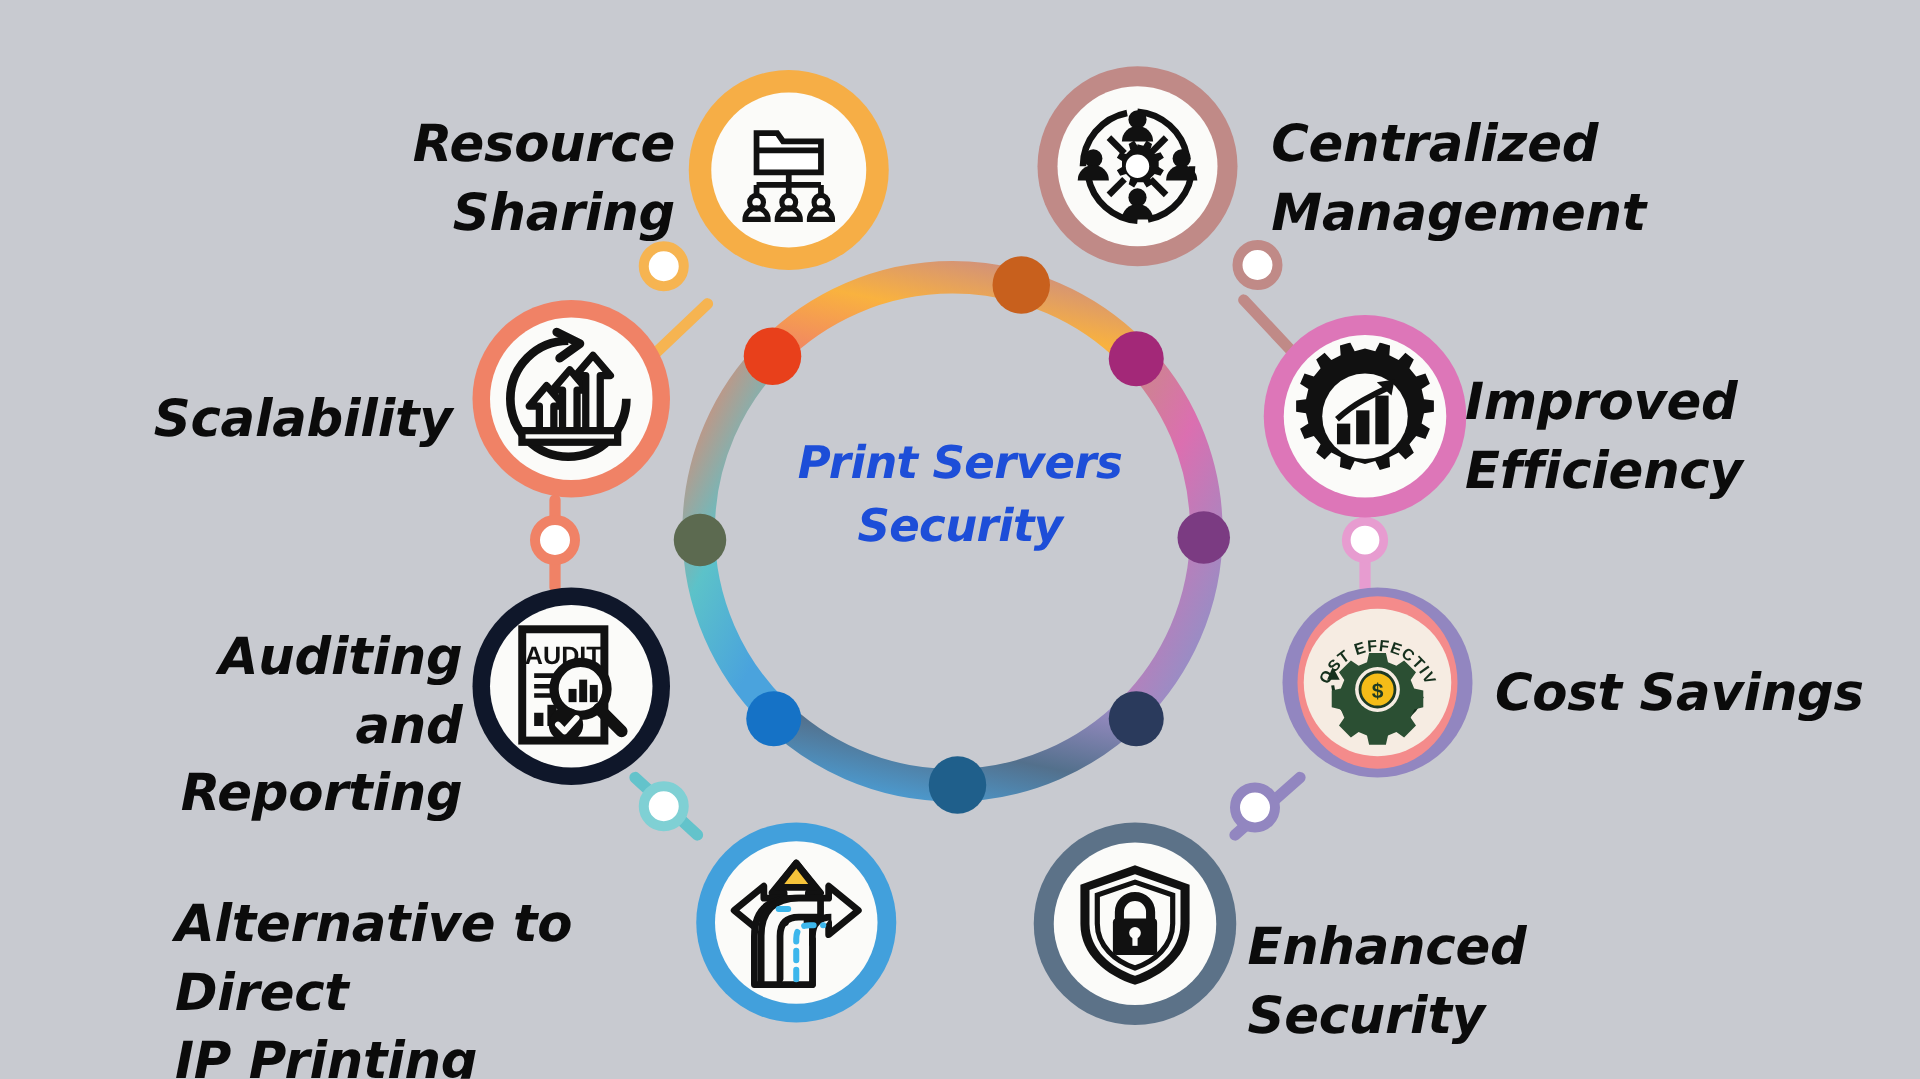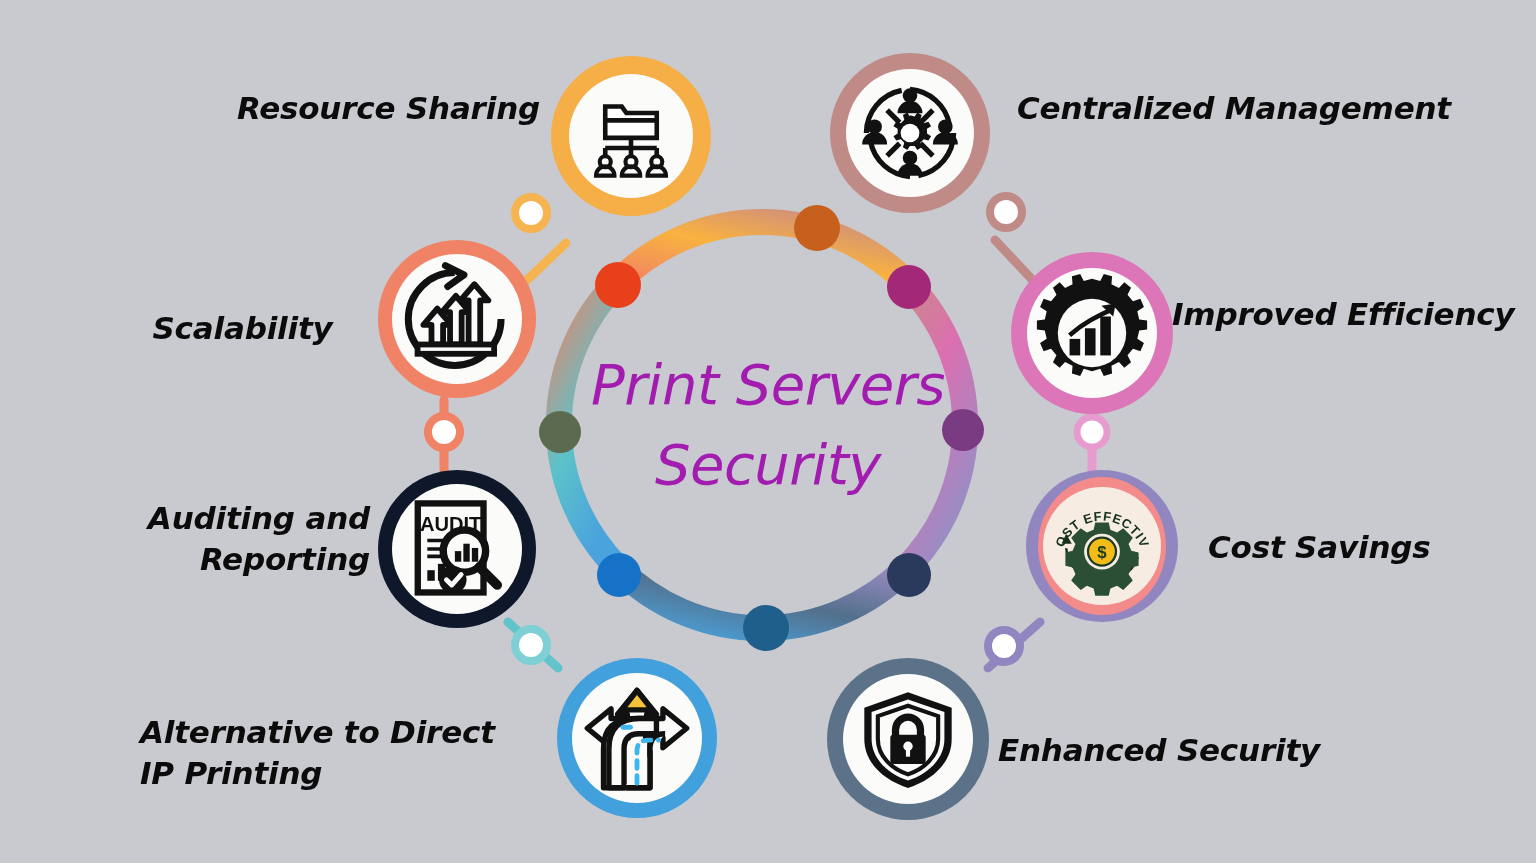--- a/index.html
+++ b/index.html
@@ -25,25 +25,25 @@
     width: 1536px;
     height: 863px;
   }
   .center-title {
     position: absolute;
     left: 566px;
     top: 345px;
     width: 404px;
     text-align: center;
     font-family: "DejaVu Sans", "Liberation Sans", sans-serif;
-    font-weight: normal;
+    font-weight: bold;
     font-style: italic;
-    font-size: 56px;
+    font-size: 36px;
     line-height: 1.42;
-    color: #a21caf;
+    color: #1d4ed8;
     letter-spacing: -0.5px;
   }
   .node {
     position: absolute;
     border-radius: 50%;
     box-sizing: border-box;
     display: flex;
     align-items: center;
     justify-content: center;
   }
@@ -53,21 +53,21 @@
     display: flex;
     align-items: center;
     justify-content: center;
     overflow: hidden;
   }
   .label {
     position: absolute;
     font-family: "DejaVu Sans", "Liberation Sans", sans-serif;
     font-weight: bold;
     font-style: italic;
-    font-size: 31px;
+    font-size: 41px;
     line-height: 1.33;
     color: #0b0b0b;
     white-space: pre-line;
     letter-spacing: -0.2px;
   }
   .label.right { text-align: left; }
   .label.left  { text-align: right; }
 </style>
 </head>
 <body>
@@ -229,21 +229,21 @@
           <g fill="#2b4f33" transform="translate(50,55)">
             <path d="M-6 -26 h12 l1.5 6.5 6 2.5 5.5-3.8 8.5 8.5 -3.8 5.5 2.5 6 6.5 1.5 v12 l-6.5 1.5 -2.5 6 3.8 5.5 -8.5 8.5 -5.5-3.8 -6 2.5 -1.5 6.5 h-12 l-1.5-6.5 -6-2.5 -5.5 3.8 -8.5-8.5 3.8-5.5 -2.5-6 -6.5-1.5 v-12 l6.5-1.5 2.5-6 -3.8-5.5 8.5-8.5 5.5 3.8 6-2.5 Z"></path>
           </g>
           <circle cx="50" cy="55" r="16" fill="#f6ece2"></circle>
           <circle cx="50" cy="55" r="12.5" fill="#f4bc18" stroke="#1d3a24" stroke-width="2"></circle>
           <text x="50" y="61" text-anchor="middle" font-family="'Liberation Sans', sans-serif" font-size="15" font-weight="bold" fill="#1d3a24">$</text>
         </svg>
       </div>
     </div>
   </div>
-  <div class="label right" style="left:1196px; top:527px; width:320px;margin-left:12px;">Cost Savings</div>
+  <div class="label right" style="left:1196px; top:527px; width:320px;">Cost Savings</div>
 
   <div class="node" style="left:827px; top:658px; width:162px; height:162px; background:#5c7288; padding:16px;">
     <div class="inner" style="width:130px; height:130px;">
       <svg width="104" height="104" viewBox="0 0 100 100">
         <path d="M50 5 L92 20 V50 C92 74 72 90 50 97 C28 90 8 74 8 50 V20 Z" fill="#111"></path>
         <path d="M50 12 L85 24 V50 C85 70 68 84 50 90 C32 84 15 70 15 50 V24 Z" fill="#fbfbf9"></path>
         <path d="M50 18 L79 28 V50 C79 67 65 79 50 84 C35 79 21 67 21 50 V28 Z" fill="none" stroke="#111" stroke-width="4"></path>
         <path d="M38 48 v-7 a12 12 0 0 1 24 0 v7" fill="none" stroke="#111" stroke-width="7"></path>
         <rect x="33" y="46" width="34" height="28" rx="3" fill="#111"></rect>
         <circle cx="50" cy="57" r="4.5" fill="#fbfbf9"></circle>

